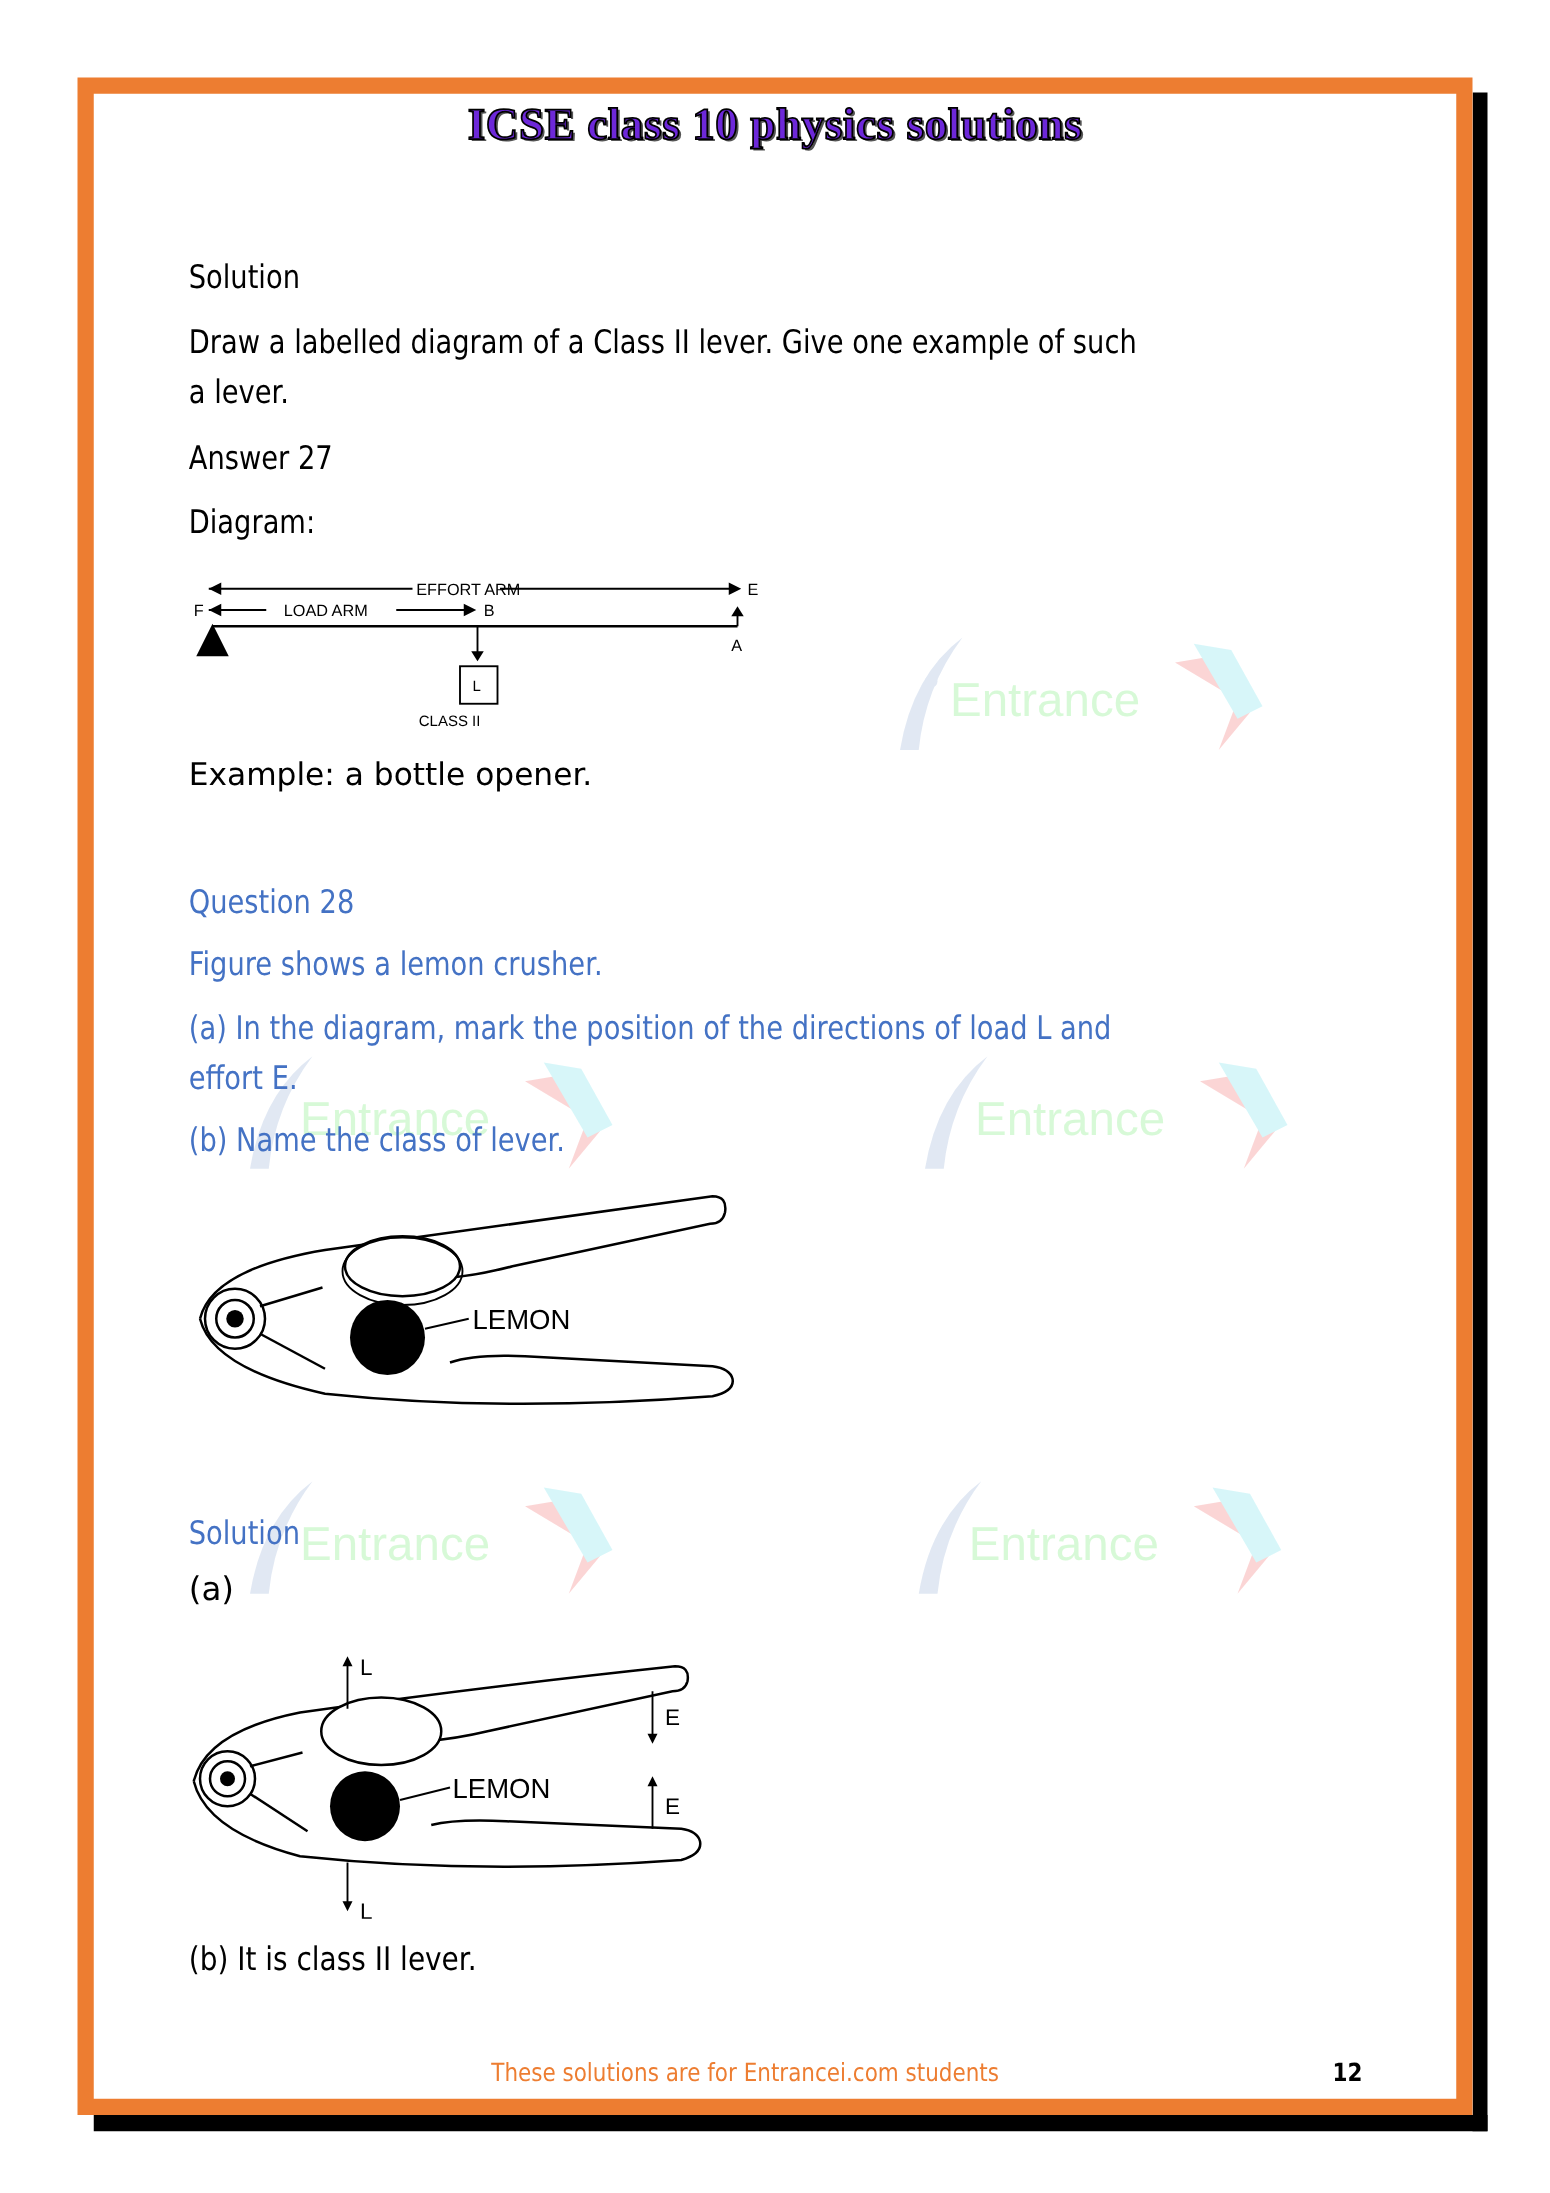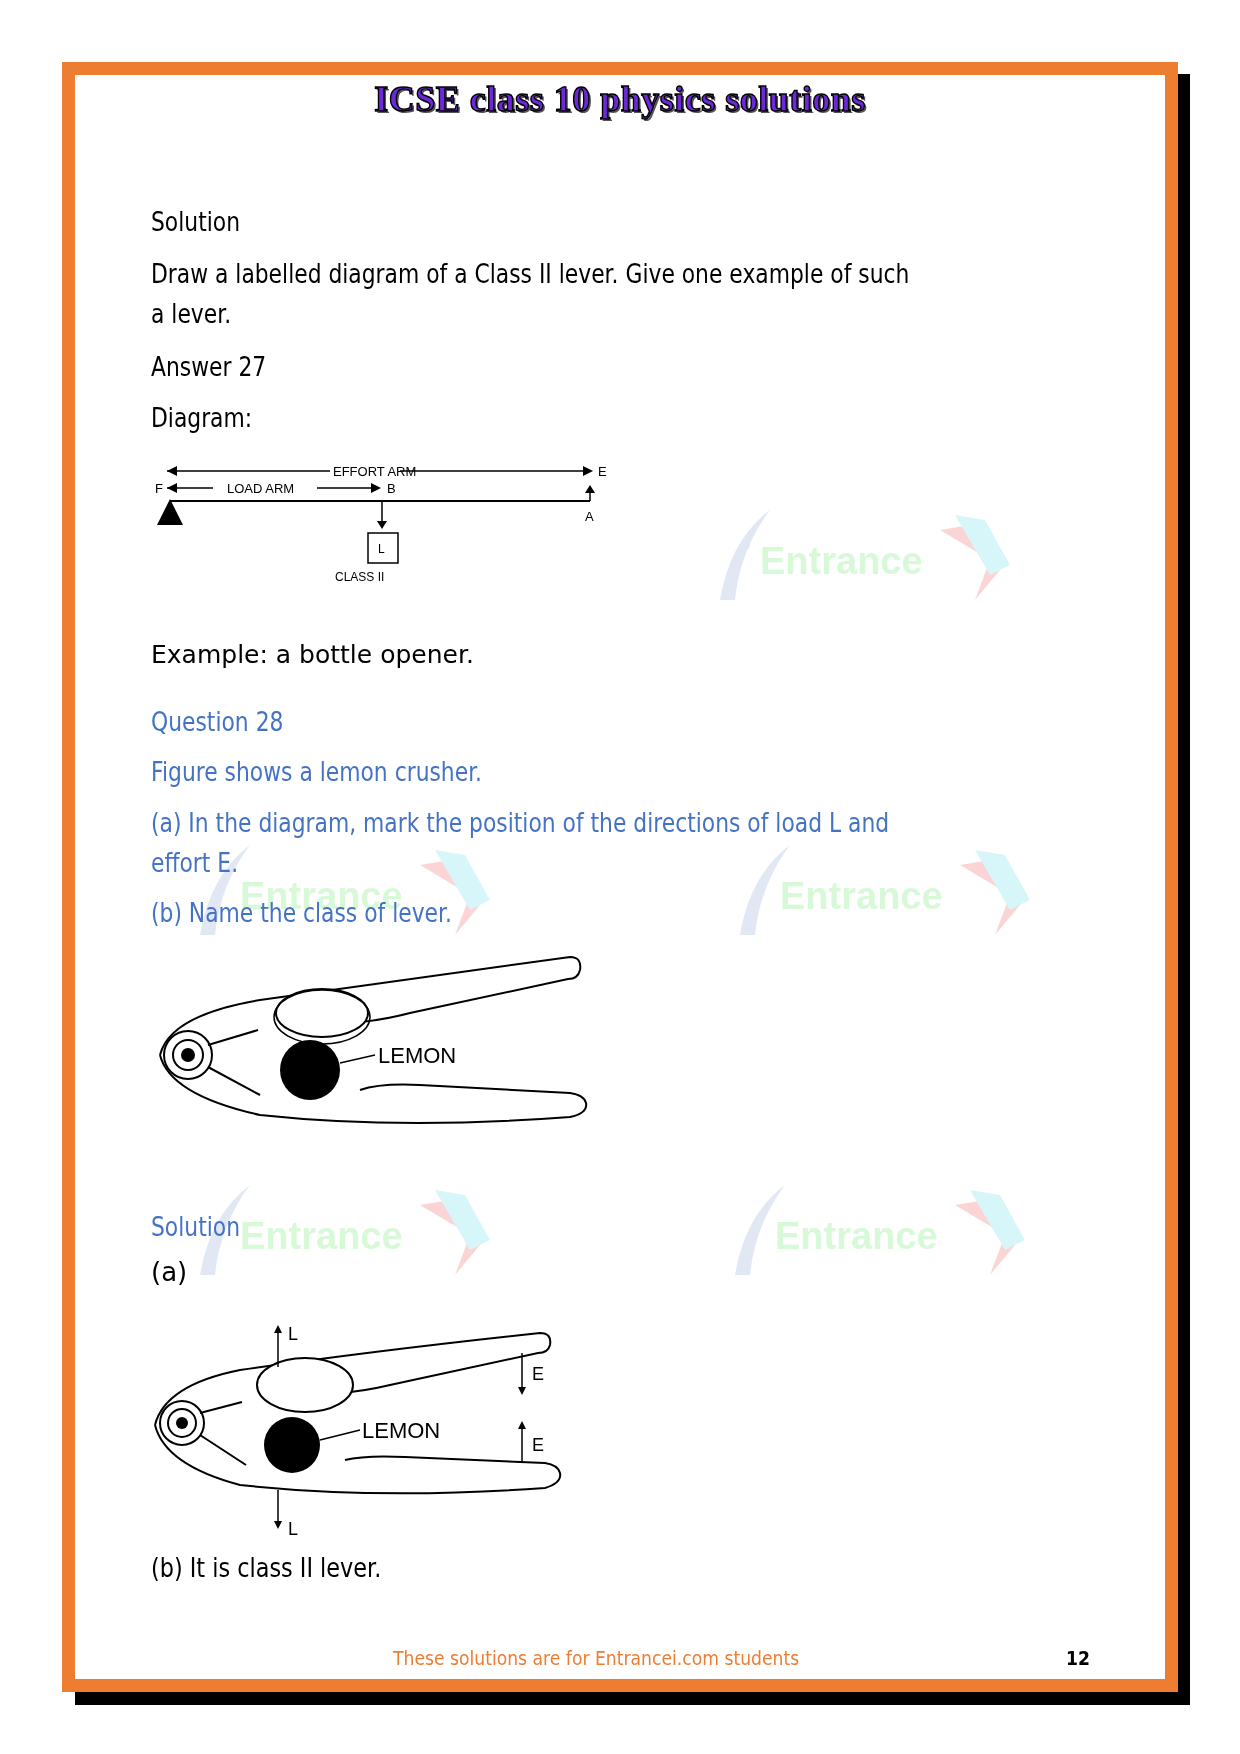--- a/index.html
+++ b/index.html
@@ -11,21 +11,21 @@
   .title { position:absolute; left:0; right:0; top:78px; text-align:center;
            font-family:"Liberation Serif","DejaVu Serif",serif; font-weight:bold;
            font-size:36px; letter-spacing:0.5px; color:#6d28d9;
            -webkit-text-stroke:1.4px #000; text-shadow:2px 2px 0 #555; }
   .txt { position:absolute; left:151px; font-family:"DejaVu Sans", sans-serif;
          font-size:26px; line-height:40px; color:#000; }
   .blue { color:#4472C4; }
   .narrow { transform-origin:left top; }
   .wm { position:absolute; width:320px; height:110px; opacity:0.55; pointer-events:none; }
   .wm .wtext { position:absolute; left:60px; top:40px; font-size:38px; color:#B7F5B7;
-               font-family:"Liberation Sans", sans-serif;font-weight:bold; }
+               font-family:"Liberation Sans", sans-serif; }
   .footer-text { position:absolute; left:393px; top:1646px; font-size:20px; color:#ED7D31;
                  font-family:"DejaVu Sans", sans-serif; transform:scaleX(0.86); transform-origin:left top; }
   .page-num { position:absolute; left:1066px; top:1646px; font-size:20px; color:#000; font-weight:bold;
               font-family:"DejaVu Sans", sans-serif; transform:scaleX(0.86); transform-origin:left top;}
   svg text { font-family:"Liberation Sans", sans-serif; }
 </style>
 </head>
 <body>
 
 <div class="shadow" style="left:1178px; top:74px; width:12px; height:1631px;"></div>
@@ -107,21 +107,21 @@
   <polygon points="445,30 440,38 450,38" fill="#000"></polygon>
   <text x="440" y="66" font-size="13">A</text>
 
   <line x1="237" y1="46" x2="237" y2="68" stroke="#000" stroke-width="1.5"></line>
   <polygon points="237,74 232,66 242,66" fill="#000"></polygon>
   <rect x="223" y="78" width="30" height="30" fill="none" stroke="#000" stroke-width="1.5"></rect>
   <text x="233" y="98" font-size="12">L</text>
   <text x="190" y="126" font-size="12">CLASS II</text>
 </svg>
 
-<div class="txt" style="top:600px; font-size:25px;margin-top:35px;">Example: a bottle opener.</div>
+<div class="txt" style="top:600px; font-size:25px;">Example: a bottle opener.</div>
 
 <div class="txt narrow blue" style="top:702px; transform:scaleX(0.84);">Question 28</div>
 <div class="txt narrow blue" style="top:752px; transform:scaleX(0.84);">Figure shows a lemon crusher.</div>
 <div class="txt narrow blue" style="top:803px; transform:scaleX(0.84); white-space:nowrap;">(a) In the diagram, mark the position of the directions of load L and</div>
 <div class="txt narrow blue" style="top:843px; transform:scaleX(0.84);">effort E.</div>
 <div class="txt narrow blue" style="top:893px; transform:scaleX(0.84);">(b) Name the class of lever.</div>
 
 <svg style="position:absolute; left:150px; top:945px;" width="470" height="190">
   <path d="M10 110 Q20 70 110 55 Q250 35 420 12 Q432 12 430 25 Q428 34 418 34 L260 68 Q230 76 200 78" fill="none" stroke="#000" stroke-width="2"></path>
   <path d="M10 110 Q20 150 110 170 Q250 185 420 172 Q438 168 436 158 Q434 150 420 148 L270 140 Q230 138 210 145" fill="none" stroke="#000" stroke-width="2"></path>

